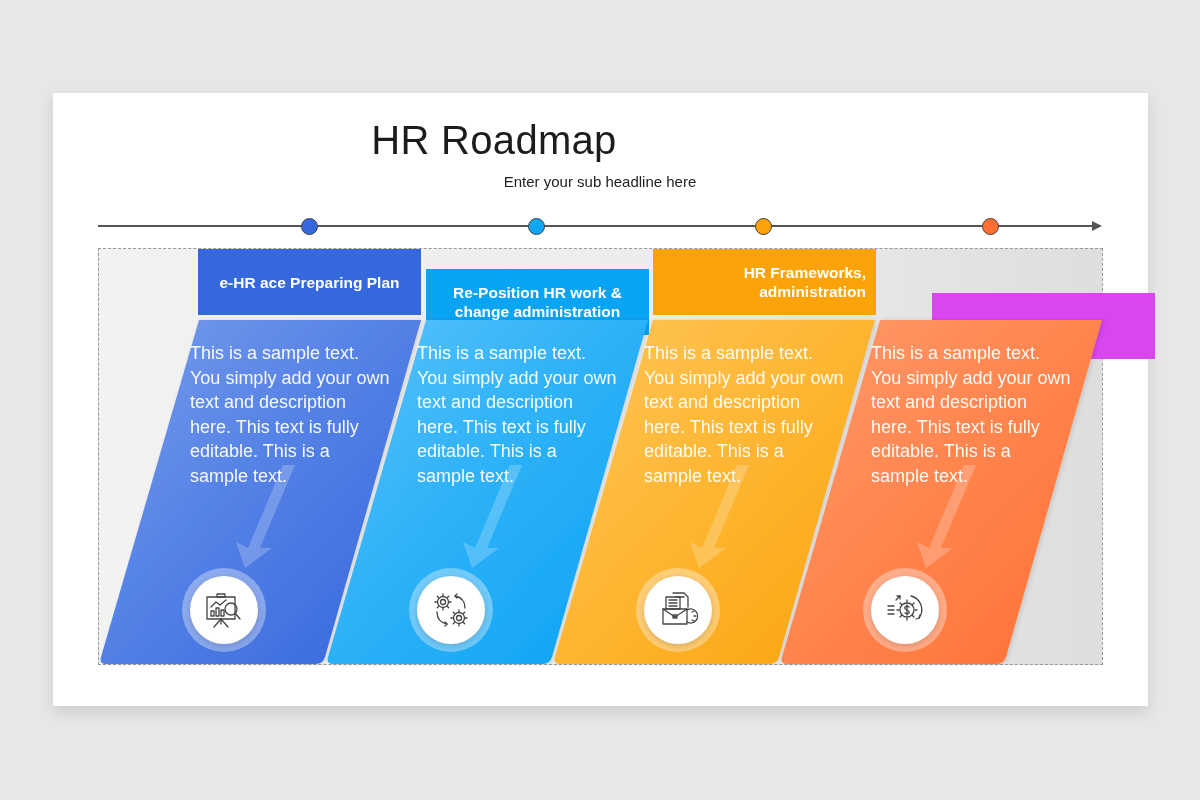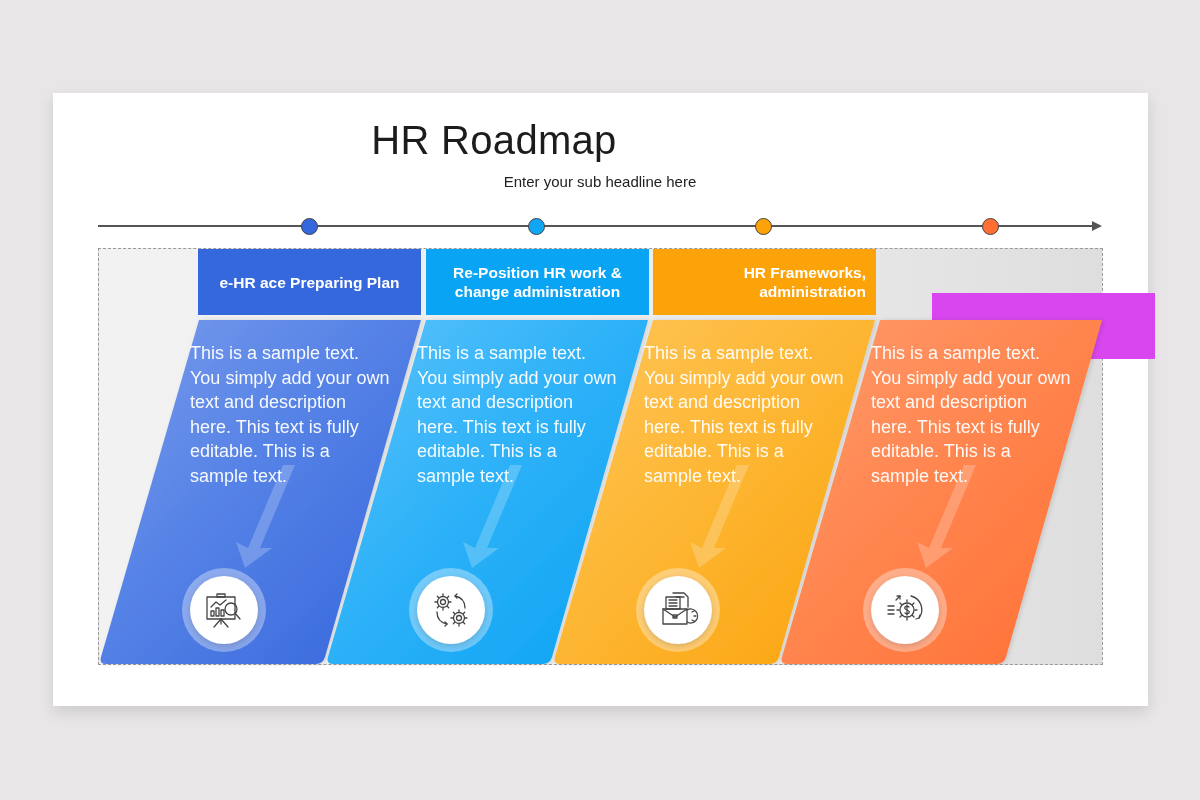--- a/index.html
+++ b/index.html
@@ -117,21 +117,21 @@
 <div class="dot" style="left:301px;background:#3567dd;"></div>
 <div class="dot" style="left:528px;background:#10a6f3;"></div>
 <div class="dot" style="left:755px;background:#fca30a;"></div>
 <div class="dot" style="left:982px;background:#ff6f33;"></div>
 
 <div class="frame"></div>
 
 <div class="header" style="left:198px;background:#3567dd;">
   <span>e-HR ace Preparing Plan</span>
 </div>
-<div class="header" style="left:426px;background:#0aa4f5;">
+<div class="header" style="left:426px;background:#0aa4f5;margin-top:20px;">
   <span>Re-Position HR work &amp; change administration</span>
 </div>
 <div class="header" style="left:653px;background:#fca30a;text-align:right;">
   <span>HR Frameworks, administration</span>
 </div>
 <div class="header" style="left:932px;background:#d946ef;margin-top:44px;">
   <span>Lean HR</span>
 </div>
 
 <svg class="panels" viewBox="0 0 1200 800" width="1200" height="800">

